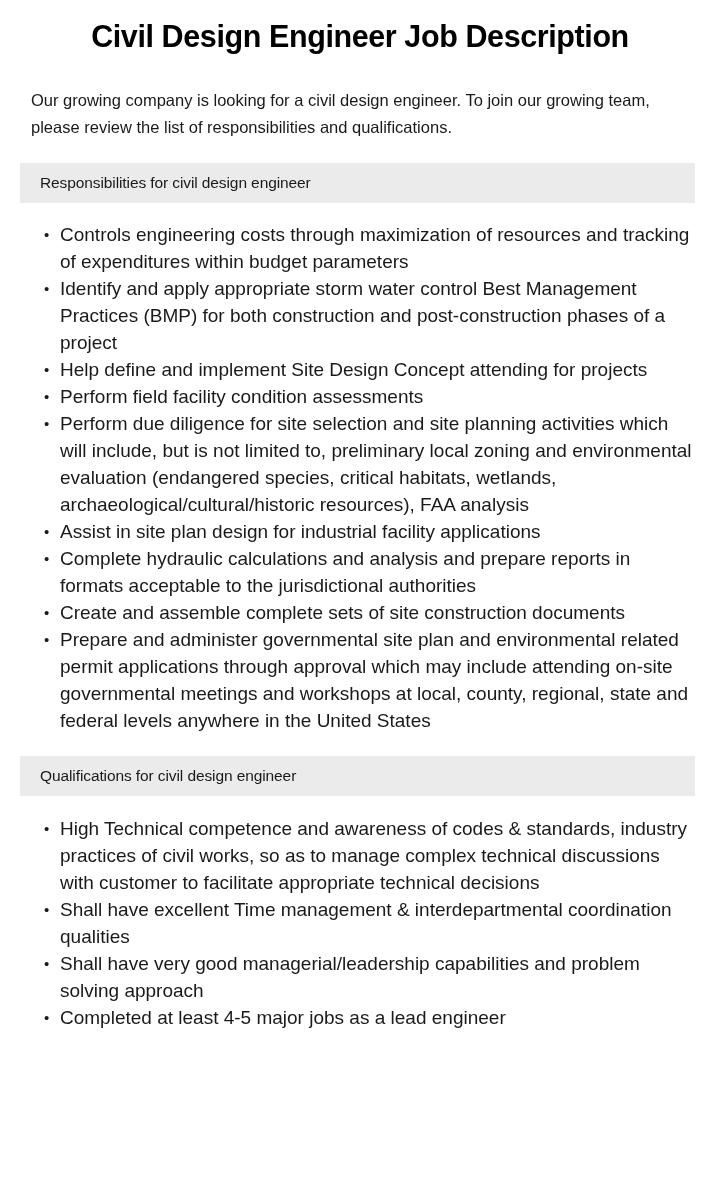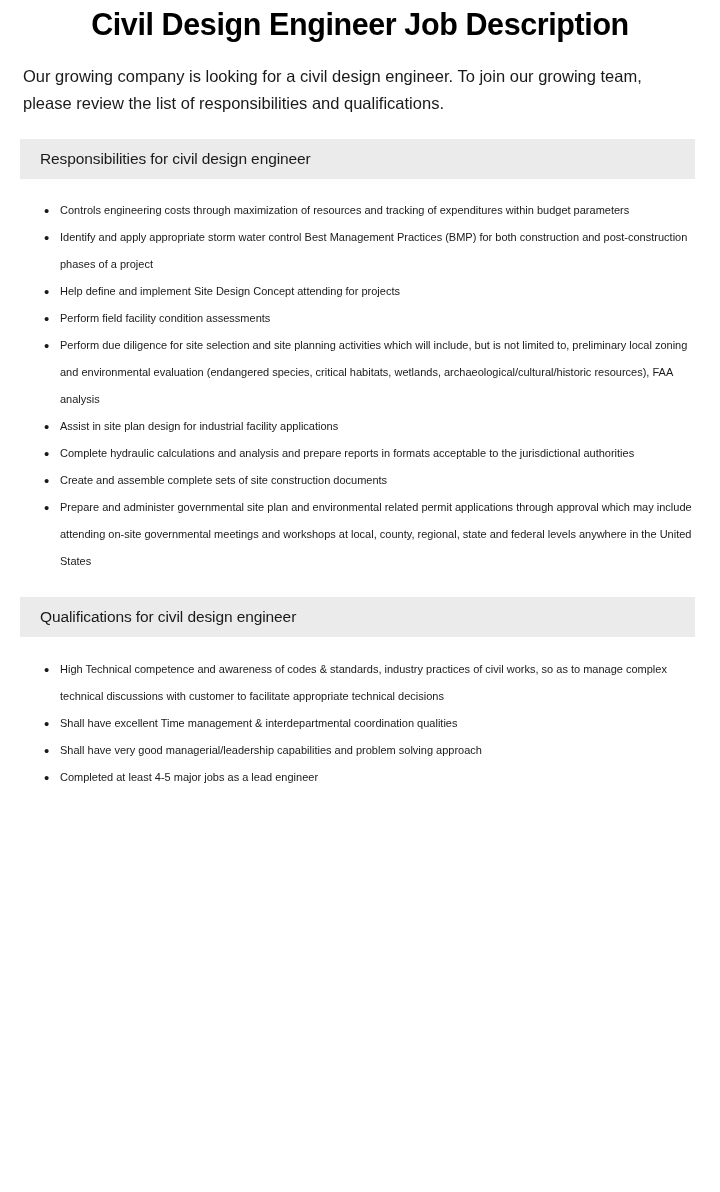--- a/index.html
+++ b/index.html
@@ -16,32 +16,32 @@
   }
 
   .page {
     width: 720px;
     box-sizing: border-box;
     padding: 0;
     position: relative;
   }
 
   .doc-title {
-    margin: 0;
+    margin: 12px;
     padding: 4px 20px 0 20px;
     text-align: center;
     font-size: 30.5px;
     line-height: 40px;
     font-weight: 700;
     letter-spacing: -0.4px;
     color: #000000;
   }
 
   .intro {
-    margin: 0;
+    margin: 8px;
     padding: 19px 24px 0 23px;
     font-size: 16.5px;
     line-height: 27px;
     font-weight: 400;
     color: #1a1a1a;
     max-width: 672px;
     box-sizing: border-box;
   }
 
   .section {
@@ -67,21 +67,21 @@
   }
 
   ul.bullet-list {
     margin: 0;
     padding: 18px 22px 0 60px;
     list-style: none;
     box-sizing: border-box;
   }
   ul.bullet-list li {
     position: relative;
-    font-size: 11px;
+    font-size: 19px;
     line-height: 27px;
     color: #1a1a1a;
     padding: 0 0 0 0;
     margin: 0 0 0 0;
   }
   ul.bullet-list li::before {
     content: "\2022";
     position: absolute;
     left: -16px;
     top: 0;

